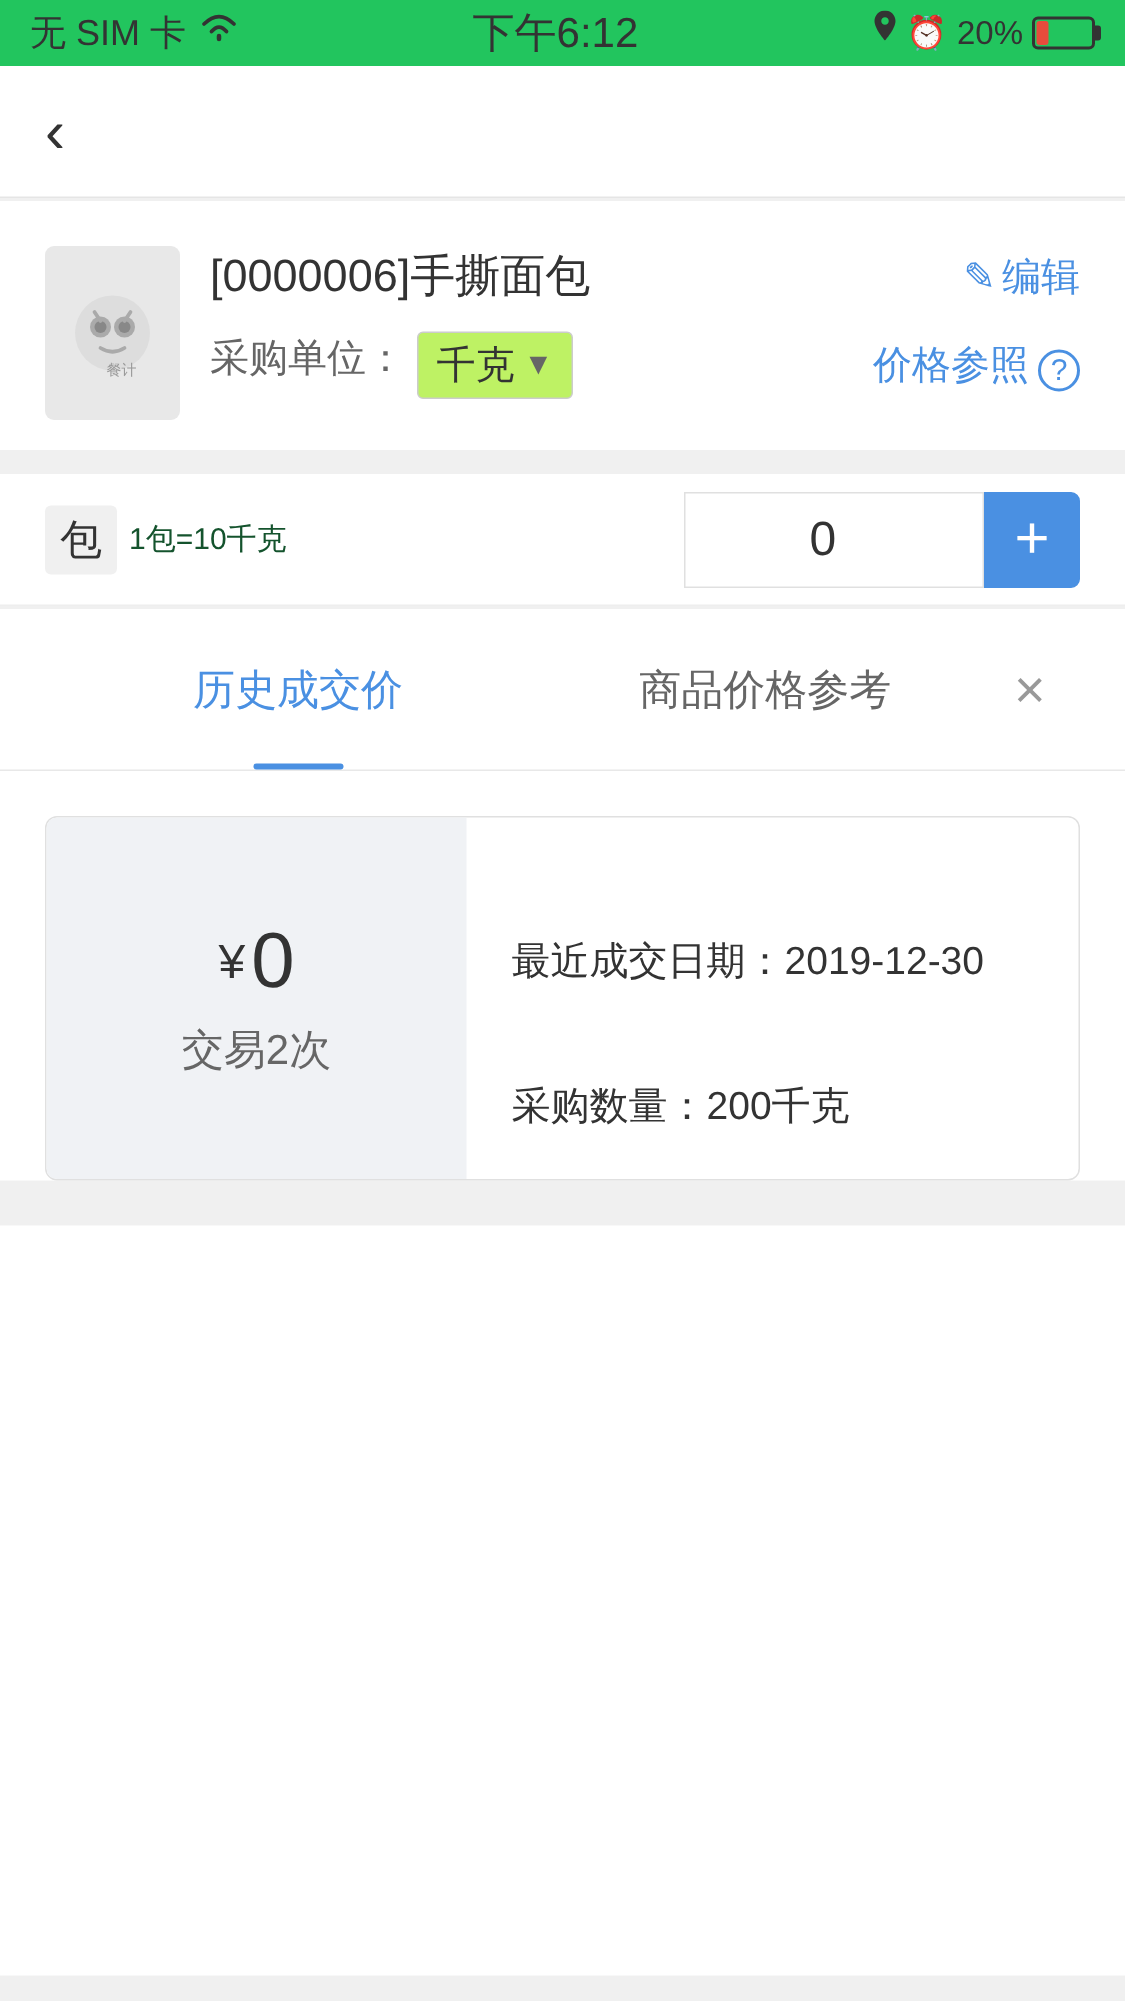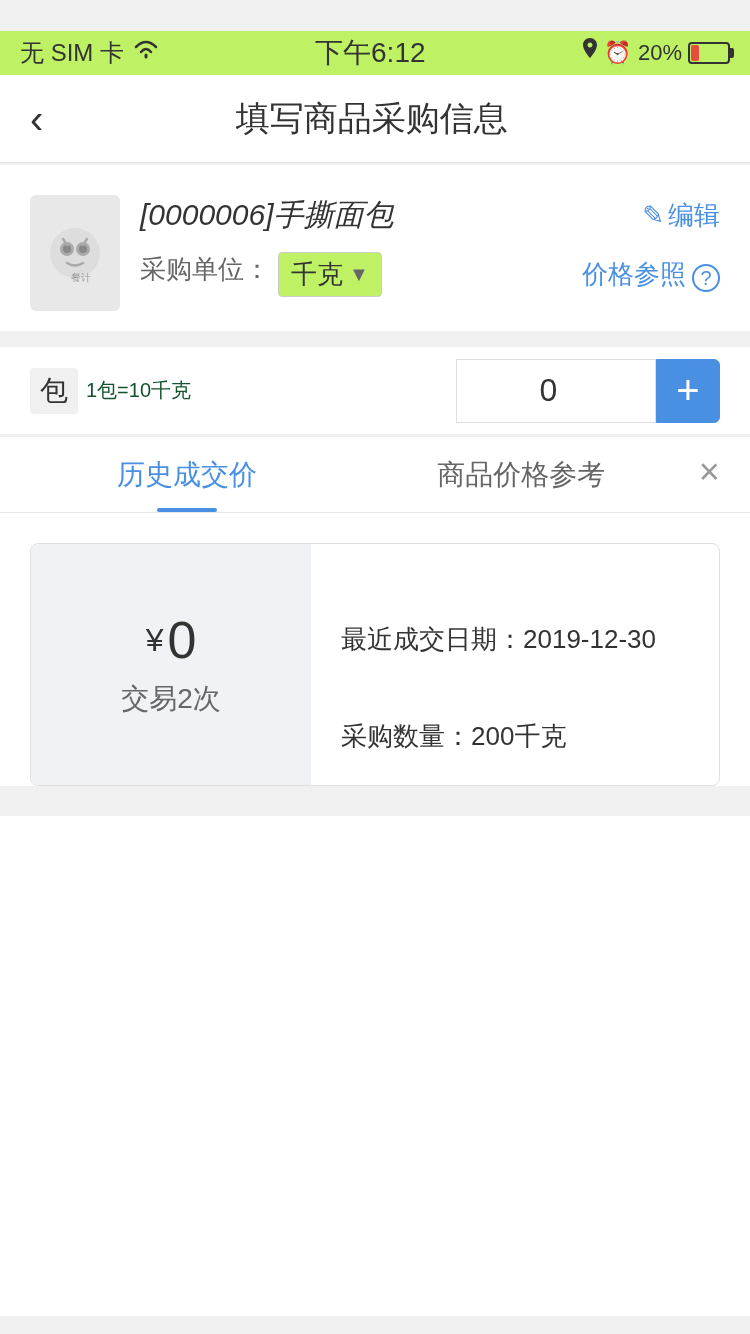--- a/index.html
+++ b/index.html
@@ -10,28 +10,27 @@
       font-family: -apple-system, "PingFang SC", "Helvetica Neue", Arial, sans-serif;
       background: #f0f0f0;
       font-size: 28px;
       color: #333;
     }
 
     
     .status-bar {
       width: 750px;
       height: 44px;
-      background: #bef264;
+      background: #22c55e;
       display: flex;
       align-items: center;
       justify-content: space-between;
       padding: 0 20px;
       font-size: 24px;
       color: #333;
-      margin-top: 31px;
     }
     .status-left {
       display: flex;
       align-items: center;
       gap: 8px;
     }
     .status-center {
       font-size: 28px;
       font-weight: 500;
     }
@@ -126,21 +125,20 @@
     .product-name-row {
       display: flex;
       align-items: center;
       justify-content: space-between;
       margin-bottom: 16px;
     }
     .product-name {
       font-size: 30px;
       color: #333;
       font-weight: 500;
-      font-style: italic;
     }
     .edit-link {
       font-size: 26px;
       color: #4a90e2;
       display: flex;
       align-items: center;
       gap: 4px;
     }
     .unit-row {
       display: flex;
@@ -238,25 +236,24 @@
     
     .panel {
       background: #fff;
       margin-top: 2px;
     }
 
     
     .tabs-row {
       display: flex;
       align-items: center;
-      height: 76px;
+      height: 108px;
       border-bottom: 1px solid #e8e8e8;
-      padding: 0 20px;
+      padding: 0 43px;
       position: relative;
-      font-family: Liberation Mono, monospace;
     }
     .tab-item {
       flex: 1;
       text-align: center;
       font-size: 28px;
       color: #666;
       height: 100%;
       display: flex;
       align-items: center;
       justify-content: center;
@@ -364,21 +361,20 @@
     <span>⏰</span>
     <span>20%</span>
     <span class="battery-icon">
       <span class="battery-fill"></span>
     </span>
   </div>
 </div>
 
 <div class="header">
   <div class="back-btn">‹</div>
-  <div class="header-title">填写商品采购信息</div>
   <div class="header-placeholder"></div>
 </div>
 
 <div class="product-section">
   <div class="product-row">
     <div class="product-thumbnail">
       <svg width="60" height="60" viewBox="0 0 60 60" fill="none">
 
         <circle cx="30" cy="30" r="25" fill="#ddd"></circle>
         <circle cx="22" cy="26" r="7" fill="#aaa"></circle>

